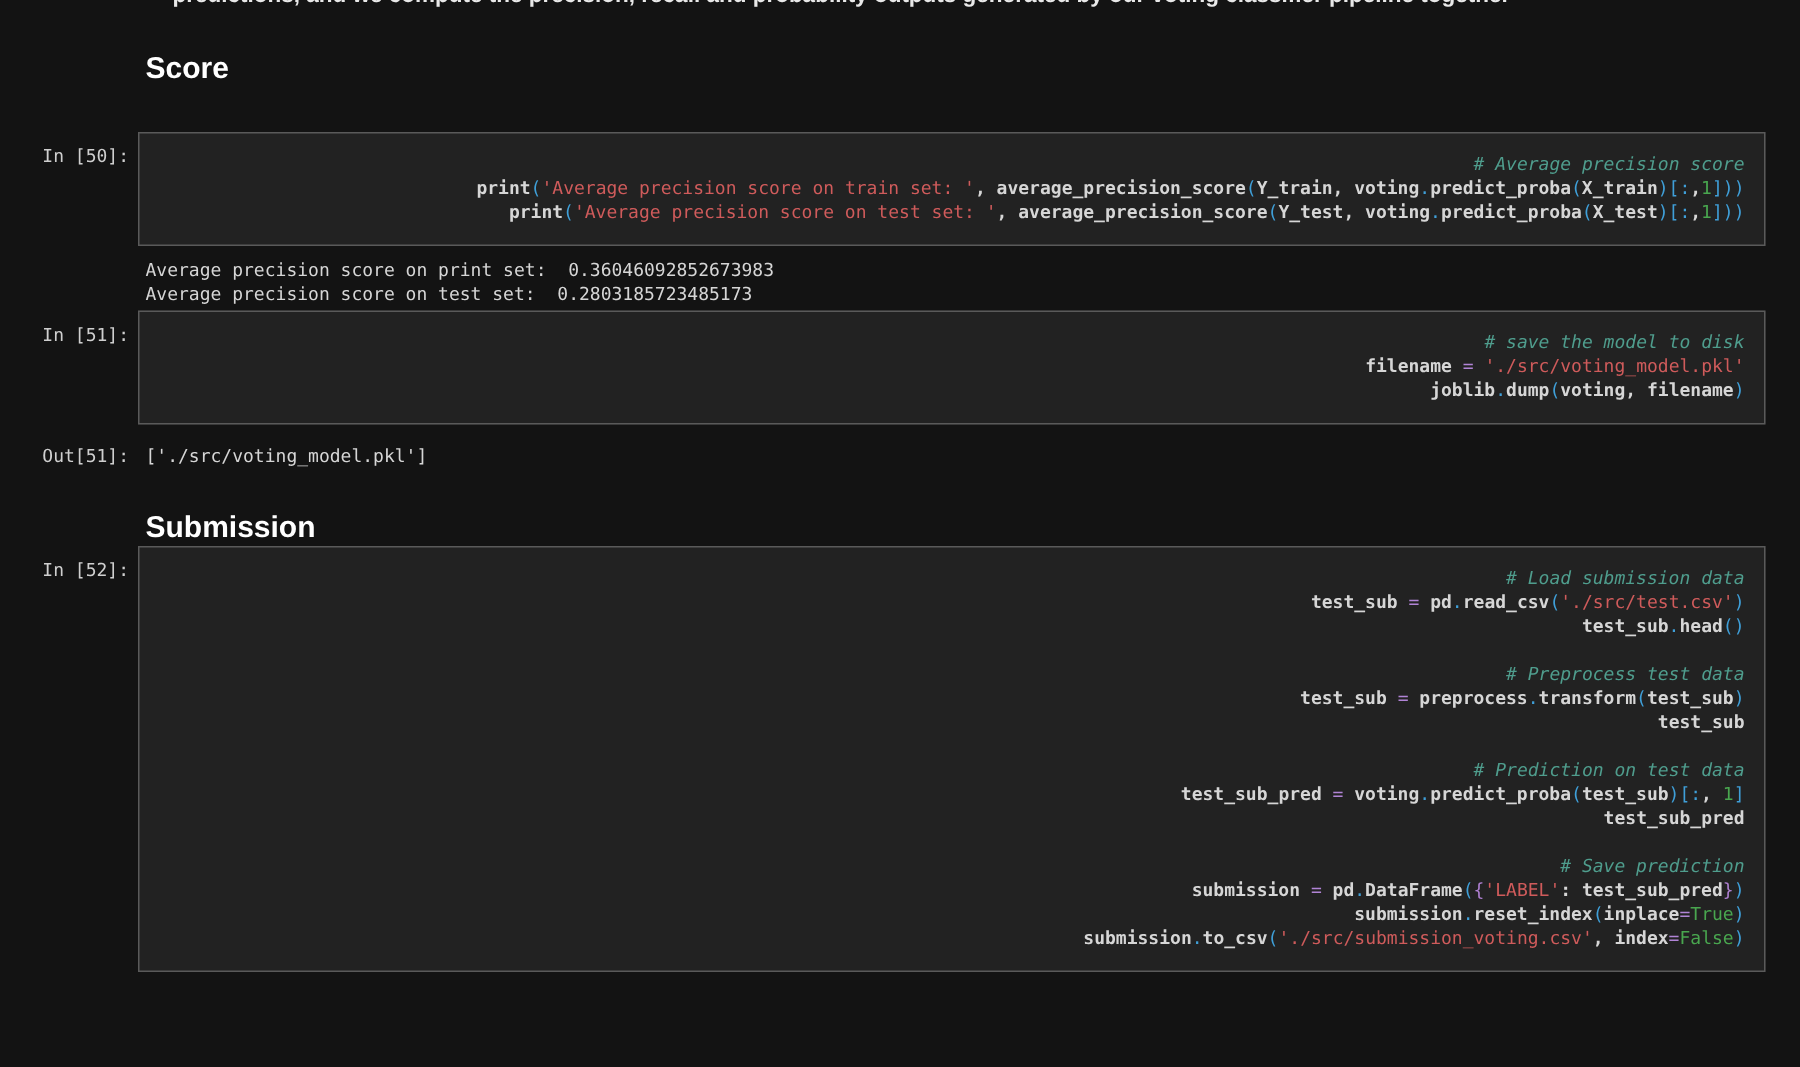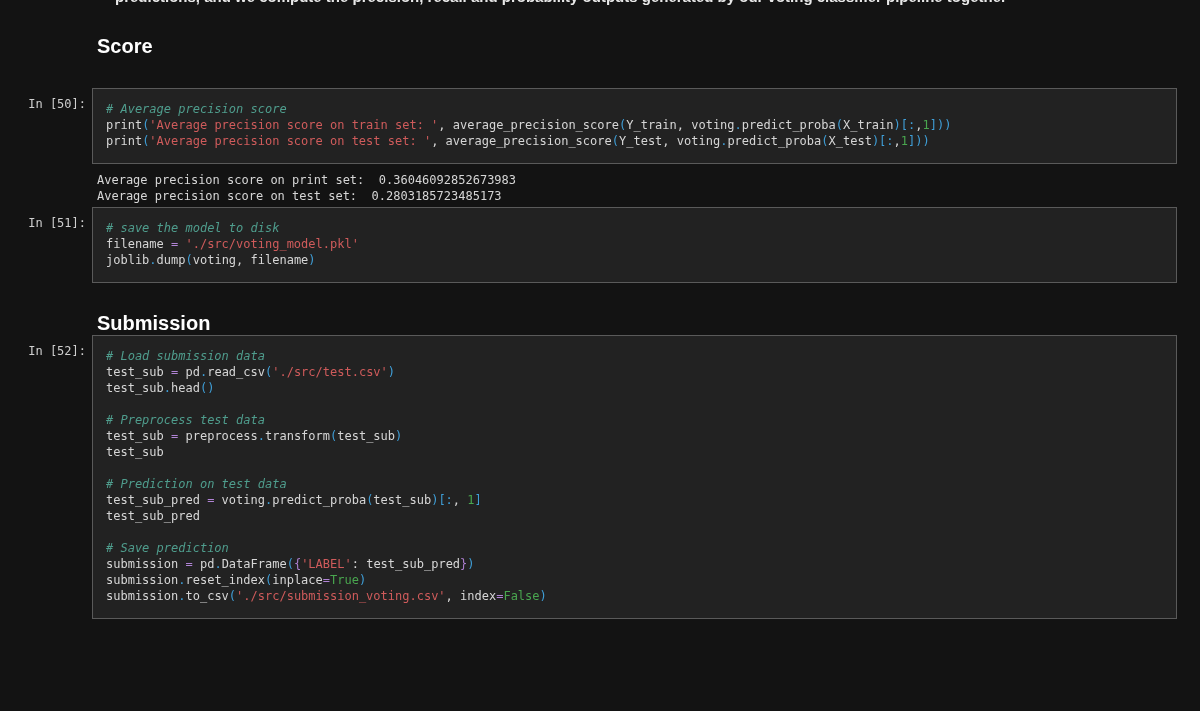--- a/index.html
+++ b/index.html
@@ -31,27 +31,28 @@
   h2.heading{
     margin:0 0 0 5px;padding:0;
     font-family:"Liberation Sans",sans-serif;font-weight:700;font-size:20px;line-height:23px;
     color:var(--c-heading,#ffffff);
   }
 
   .cellbox{
     background:var(--c-cell_background,#222222);
     border:1px solid var(--c-cell_border,#5a5a5a);
     padding:12px 13px 14px 13px;
+    text-align:right;
   }
   .code{
     font-family:"DejaVu Sans Mono",monospace;font-size:12px;line-height:16px;
     color:var(--c-code_default,#d6d6d6);white-space:pre;
   }
   .line{min-height:16px;}
-  .tok-t{color:var(--c-code_default,#d6d6d6);}
+  .tok-t{color:var(--c-code_default,#d6d6d6);font-weight:bold;}
   .tok-c{color:var(--c-comment,#4f9d8d);font-style:italic;}
   .tok-s{color:var(--c-string,#cf5b5b);}
   .tok-o{color:var(--c-operator,#b184d6);}
   .tok-d{color:var(--c-punct_blue,#3f9fd8);}
   .tok-n{color:var(--c-value_green,#49a64f);}
   .tok-p{color:var(--c-brace_purple,#ad7fd0);}
 
   .outwrap{margin-left:5px;}
   .outline{
     font-family:"DejaVu Sans Mono",monospace;font-size:12px;line-height:16px;
@@ -104,20 +105,28 @@
       <div class="row r4">
         <div class="gutter">
           <div class="prompt in-prompt">In [51]:</div>
         </div>
         <div class="content">
           <div class="cellbox">
             <div class="code"><div class="line"><span class="tok-c"># save the model to disk</span></div><div class="line"><span class="tok-t">filename </span><span class="tok-o">=</span><span class="tok-t"> </span><span class="tok-s">'./src/voting_model.pkl'</span></div><div class="line"><span class="tok-t">joblib</span><span class="tok-d">.</span><span class="tok-t">dump</span><span class="tok-d">(</span><span class="tok-t">voting, filename</span><span class="tok-d">)</span></div></div>
           </div>
         </div>
       </div>
+      <div class="row r5">
+        <div class="gutter">
+          <div class="prompt out-prompt">Out[51]:</div>
+        </div>
+        <div class="content outwrap">
+          <div class="outline">['./src/voting_model.pkl']</div>
+        </div>
+      </div>
       <div class="row r6">
         <div class="gutter"></div>
         <div class="content">
           <h2 class="heading">Submission</h2>
         </div>
       </div>
       <div class="row r7">
         <div class="gutter">
           <div class="prompt in-prompt">In [52]:</div>
         </div>

